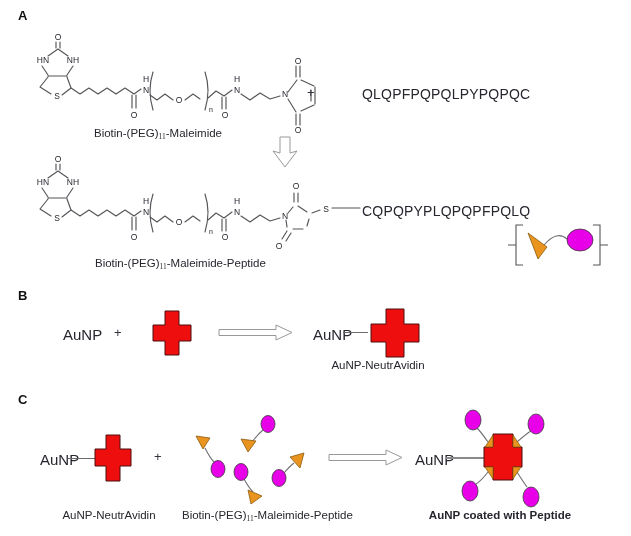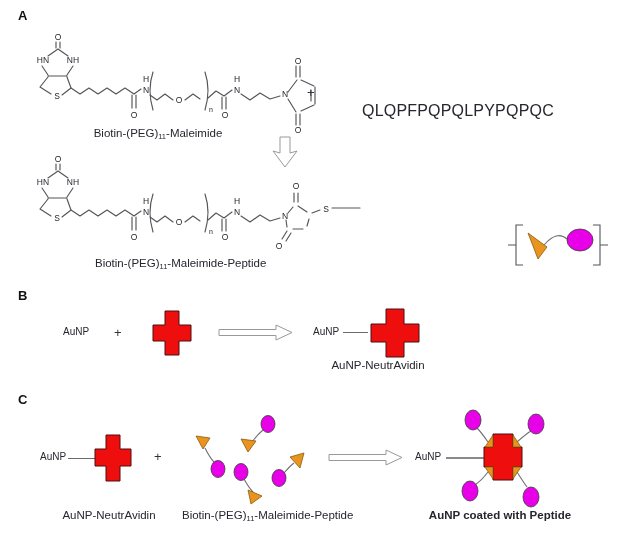--- a/index.html
+++ b/index.html
@@ -1,24 +1,24 @@
 <!DOCTYPE html>
 <html><head>
 <meta charset="utf-8">
 <style>
   html,body{margin:0;padding:0;background:#fff;}
   #fig{position:relative;width:631px;height:536px;background:#ffffff;overflow:hidden;
        font-family:"Liberation Sans",sans-serif;color:#26262e;}
   .abs{position:absolute;}
   .panel-letter{font-weight:bold;font-size:13px;color:#111;}
   .lbl{font-size:11.5px;text-align:center;white-space:nowrap;}
-  .seq{font-size:16px;letter-spacing:.2px;white-space:nowrap;margin-top:16px;}
+  .seq{font-size:14px;letter-spacing:.2px;white-space:nowrap;}
   .plus{font-size:13px;color:#33333d;}
-  .aunp{font-size:10px;white-space:nowrap;}
-  .subn{font-size:7.5px;vertical-align:-2px;}
+  .aunp{font-size:15px;white-space:nowrap;}
+  .subn{font-size:7.5px;vertical-align:-2px;font-family:Liberation Serif, serif;}
   .hline{border-top:1.4px solid #6b6b6b;height:0;}
   .hline2{border-top:2px solid #8a8a8a;height:0;}
   svg{display:block;overflow:visible;}
   .bonds path{fill:none;stroke:#55555a;stroke-width:1.15;stroke-linecap:round;stroke-linejoin:round;}
   .atoms text{font-family:"Liberation Sans",sans-serif;font-size:8.5px;text-anchor:middle;fill:#26262e;}
   .atoms text.small{font-size:7px;}
   .arrowshape{fill:#ffffff;stroke:#999999;stroke-width:1;}
   .brk{fill:none;stroke:#55555a;stroke-width:1.1;}
   .curve{fill:none;stroke:#6f6f74;stroke-width:1.1;}
 </style>
@@ -89,20 +89,21 @@
       <text x="195" y="98">O</text>
       <text x="207" y="62">H</text>
       <text x="207" y="73">N</text>
       <text x="255" y="77">N</text>
       <text x="266" y="47">O</text>
       <text x="249" y="107">O</text>
       <text x="296" y="70">S</text>
     </g>
   </svg>
 
+  <div class="abs seq" style="left:362px;top:203px;">CQPQPYPLQPQPFPQLQ</div>
 
   <div class="abs lbl" style="left:95px;top:257px;width:160px;">
     <span>Biotin-(PEG)</span><sub class="subn">11</sub><span>-Maleimide-Peptide</span>
   </div>
 
   <svg class="abs" style="left:503px;top:212px;" width="115" height="62" viewBox="0 0 115 62">
     <path class="brk" d="M20,13 L13,13 L13,53 L20,53 M5,33 L13,33"></path>
     <path class="brk" d="M90,13 L97,13 L97,53 L90,53 M97,33 L105,33"></path>
     <path class="curve" d="M41,33 Q54,18 64,27"></path>
     <polygon points="25,21 44,35 35,47" fill="#e8941e" stroke="#8a5a10" stroke-width="0.8"></polygon>

